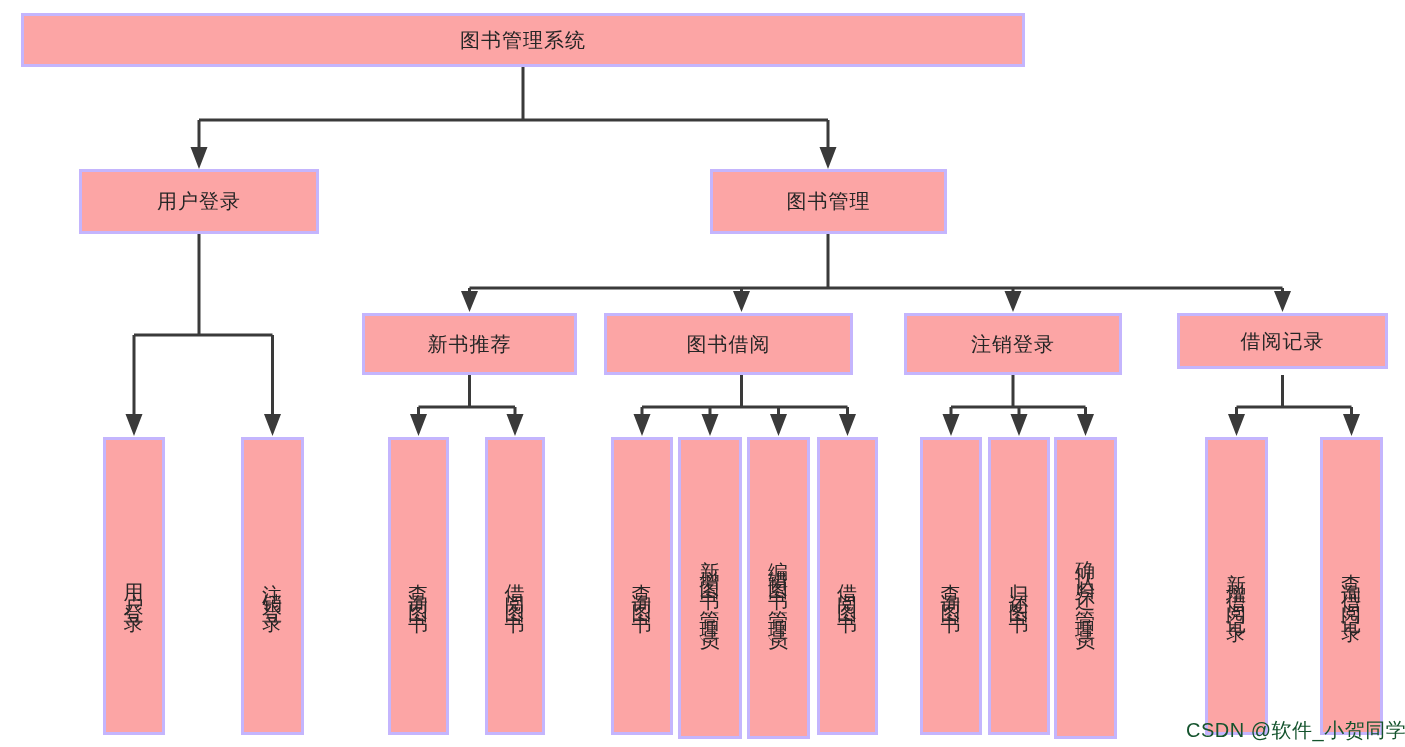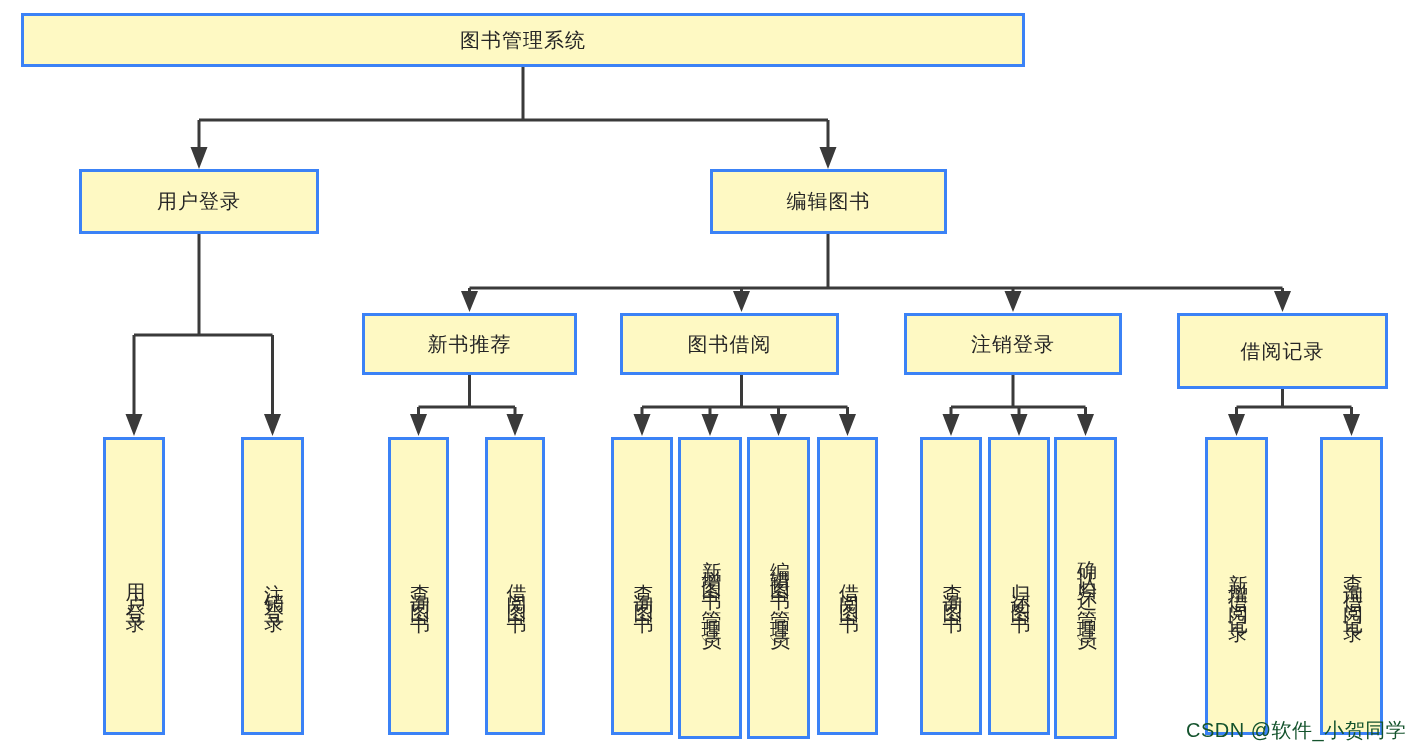--- a/index.html
+++ b/index.html
@@ -13,49 +13,48 @@
   }
   .connectors {
     position: absolute;
     left: 0; top: 0;
     width: 1405px; height: 747px;
     pointer-events: none;
   }
   .node {
     position: absolute;
     box-sizing: border-box;
-    border: 3px solid #3b82f6;
-    background: #fef9c3;
+    border: 3px solid #c4b5fd;
+    background: #fca5a5;
     display: flex;
     align-items: center;
     justify-content: center;
     color: #262626;
     font-size: 20px;
     letter-spacing: 1px;
     text-align: center;
-    font-family: Liberation Mono, monospace;
   }
   .leaf {
     writing-mode: vertical-rl;
     text-orientation: mixed;
     letter-spacing: 10px;
     line-height: 1;
     font-size: 20px;
     padding-top: 4px;
   }
   
   .n-root   { left: 21px;  top: 13px;  width: 1004px; height: 54px; }
   
   .n-l2-0   { left: 79px;  top: 169px; width: 240px; height: 65px; }
   .n-l2-1   { left: 710px; top: 169px; width: 237px; height: 65px; }
   
   .n-l3-0   { left: 362px;  top: 313px; width: 215px; height: 62px; text-align: center; }
-  .n-l3-1   { left: 620px;  top: 313px; width: 219px; height: 62px; }
+  .n-l3-1   { left: 604px;  top: 313px; width: 249px; height: 62px; }
   .n-l3-2   { left: 904px;  top: 313px; width: 218px; height: 62px; }
-  .n-l3-3   { left: 1177px; top: 313px; width: 211px; height: 76px; }
+  .n-l3-3   { left: 1177px; top: 313px; width: 211px; height: 56px; }
   
   .n-leaf-0  { left: 103px;  top: 437px; width: 62px; height: 298px; }
   .n-leaf-1  { left: 241px;  top: 437px; width: 63px; height: 298px; }
   .n-leaf-2  { left: 388px;  top: 437px; width: 61px; height: 298px; }
   .n-leaf-3  { left: 485px;  top: 437px; width: 60px; height: 298px; }
   .n-leaf-4  { left: 611px;  top: 437px; width: 62px; height: 298px; }
   .n-leaf-5  { left: 678px;  top: 437px; width: 64px; height: 302px; }
   .n-leaf-6  { left: 747px;  top: 437px; width: 63px; height: 302px; }
   .n-leaf-7  { left: 817px;  top: 437px; width: 61px; height: 298px; }
   .n-leaf-8  { left: 920px;  top: 437px; width: 62px; height: 298px; }
@@ -133,21 +132,21 @@
       M942.5 414 H959.5 L951 436 Z
       M1010.5 414 H1027.5 L1019 436 Z
       M1077 414 H1094 L1085.5 436 Z
       M1228 414 H1245 L1236.5 436 Z
       M1343 414 H1360 L1351.5 436 Z"></path>
   </svg>
 
   <div class="node n-root">图书管理系统</div>
 
   <div class="node n-l2-0">用户登录</div>
-  <div class="node n-l2-1">编辑图书</div>
+  <div class="node n-l2-1">图书管理</div>
 
   <div class="node n-l3-0">新书推荐</div>
   <div class="node n-l3-1">图书借阅</div>
   <div class="node n-l3-2">注销登录</div>
   <div class="node n-l3-3">借阅记录</div>
 
   <div class="node leaf n-leaf-0">用户登录</div>
   <div class="node leaf n-leaf-1">注销登录</div>
   <div class="node leaf n-leaf-2">查询图书</div>
   <div class="node leaf n-leaf-3">借阅图书</div>

